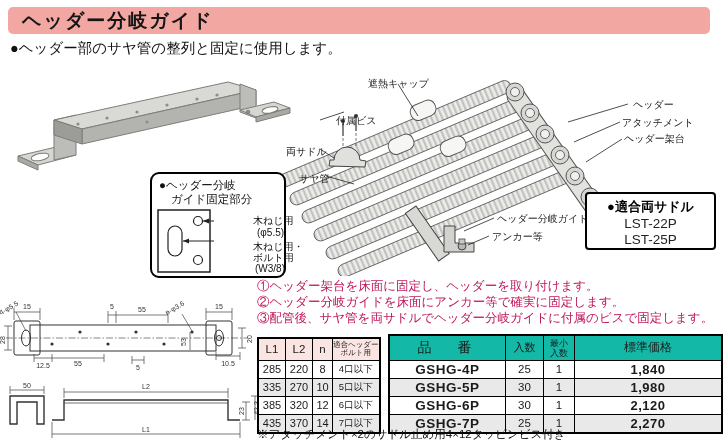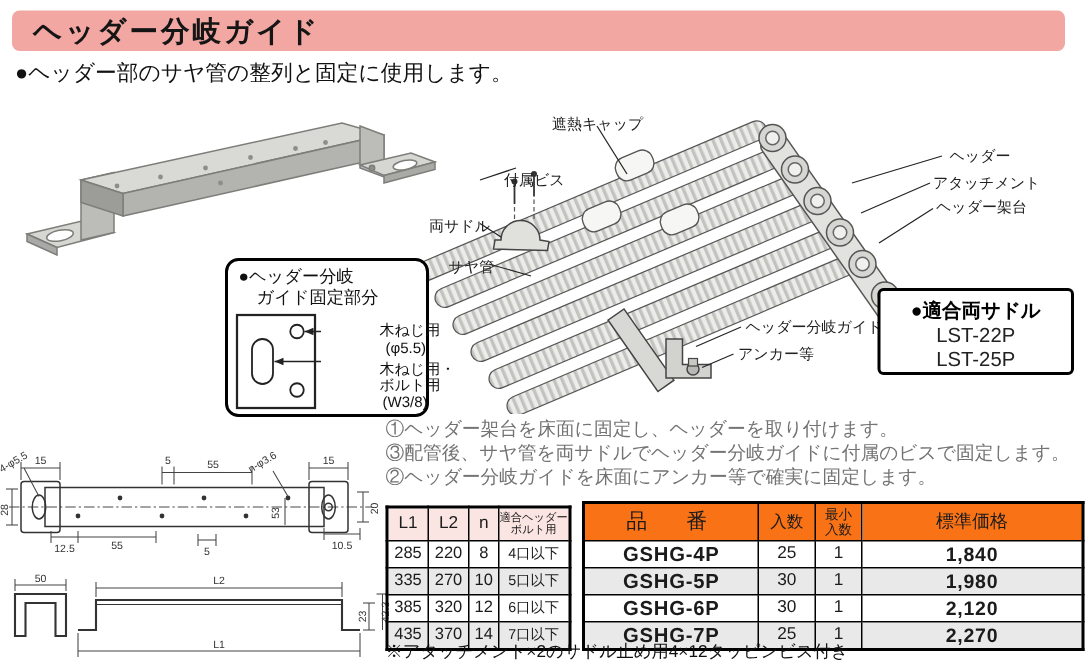--- a/index.html
+++ b/index.html
@@ -20,29 +20,29 @@
   .fix-box{left:150px;top:172px;width:136px;height:106px;border:2px solid #000;border-radius:9px;
            box-sizing:border-box;background:#fff;}
   .fix-title{font-size:11.5px;color:#111;line-height:14px;}
   .fix-label{font-size:10px;color:#111;line-height:11px;white-space:nowrap;margin-left:35px;}
   .saddle-box{left:585px;top:192px;width:131px;height:58px;border:2.5px solid #000;border-radius:4px;
               box-sizing:border-box;background:#fff;padding-top:4px;}
   .saddle-title{font-size:13px;font-weight:bold;text-align:center;color:#000;}
   .saddle-model{font-size:13.5px;text-align:center;color:#222;line-height:16px;}
 
   
-  .instr{left:257px;top:279px;font-size:12.5px;line-height:15.8px;color:#737373;white-space:nowrap;}
+  .instr{left:257px;top:279px;font-size:12.5px;line-height:15.8px;color:#be185d;white-space:nowrap;}
 
   
   table{border-collapse:collapse;table-layout:fixed;}
   .spec-table{left:257px;top:337px;}
   .price-table{left:388px;top:334px;}
   th,td{border:1px solid #000;padding:0;text-align:center;overflow:hidden;white-space:nowrap;}
   .spec-table th{background:#fbe5e2;font-weight:normal;}
-  .price-table th{background:#f97316;font-weight:normal;}
+  .price-table th{background:#14b8a6;font-weight:normal;}
   .spec-table{border:2px solid #000;}
   .price-table{border:2px solid #000;}
   .h-num{font-size:11.5px;}
   .h-branch{font-size:7.5px;line-height:8.5px;}
   .spec-table td{font-size:11px;height:17px;}
   .price-table td{height:17px;}
   .cell-model{font-size:13.5px;font-weight:bold;letter-spacing:.5px;}
   .cell-qty{font-size:11.5px;}
   .cell-price{font-size:13px;font-weight:bold;letter-spacing:.5px;}
   .h-model{font-size:14px;font-weight:bold;letter-spacing:6px;}
@@ -222,22 +222,22 @@
   </div>
 
   <div class="abs saddle-box">
     <div class="saddle-title">●適合両サドル</div>
     <div class="saddle-model">LST-22P</div>
     <div class="saddle-model">LST-25P</div>
   </div>
 
   <div class="abs instr">
     <div>①ヘッダー架台を床面に固定し、ヘッダーを取り付けます。</div>
+    <div>②ヘッダー分岐ガイドを床面にアンカー等で確実に固定します。</div>
     <div>③配管後、サヤ管を両サドルでヘッダー分岐ガイドに付属のビスで固定します。</div>
-    <div>②ヘッダー分岐ガイドを床面にアンカー等で確実に固定します。</div>
   </div>
 
   <svg class="abs" style="left:0px;top:298px;" width="260" height="146" viewBox="0 0 260 146">
 
     <g stroke="#333" fill="none" stroke-width="1">
       <rect x="30" y="27" width="186" height="26"></rect>
       <rect x="14" y="23" width="26" height="34" rx="2"></rect>
       <rect x="206" y="23" width="26" height="34" rx="2"></rect>
       <line x1="6" y1="40" x2="248" y2="40" stroke-width="0.6" stroke-dasharray="7 2 1.5 2"></line>
       <ellipse cx="26" cy="40" rx="4.5" ry="8"></ellipse>

